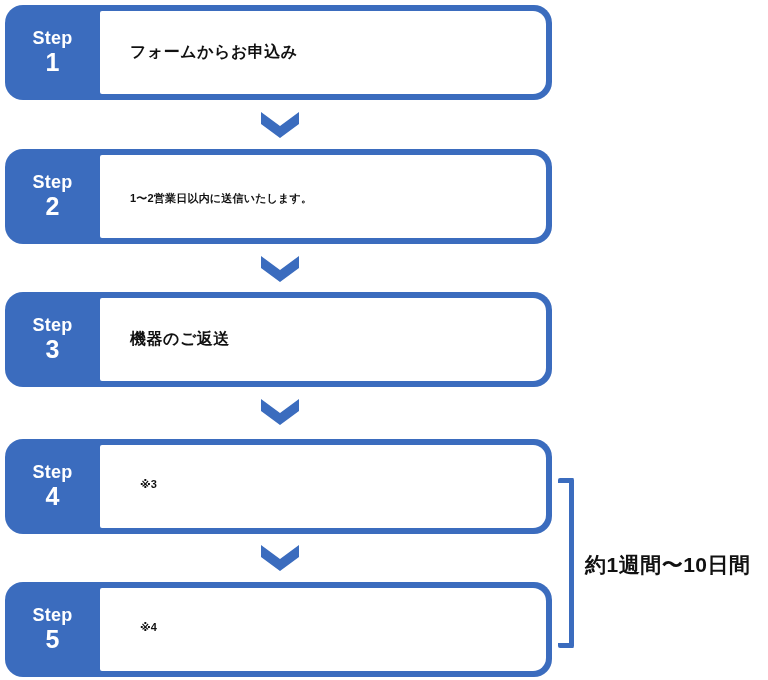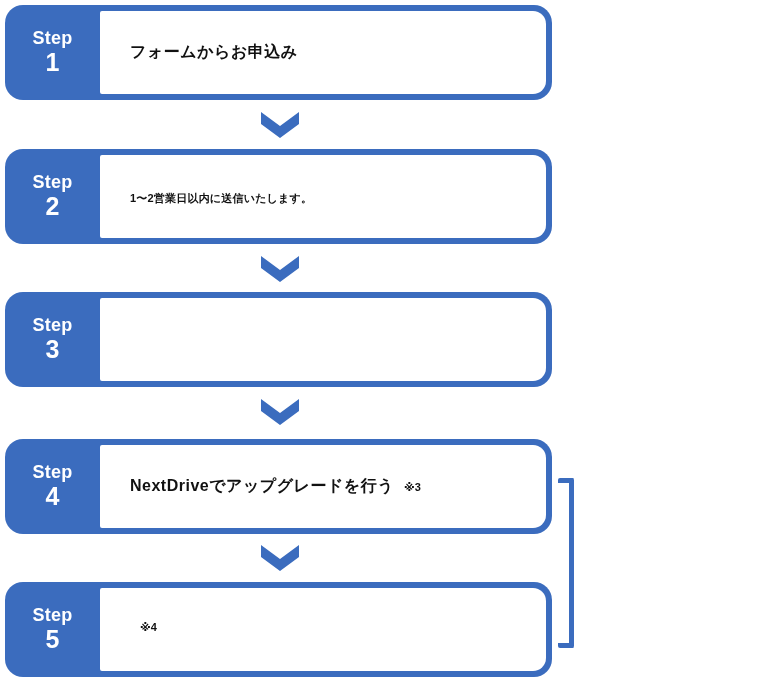--- a/index.html
+++ b/index.html
@@ -122,37 +122,39 @@
         <polygon points="0,0 19,14 38,0 38,12 19,26 0,12" fill="#3b6cbe"></polygon>
       </svg>
   </div>
 
   <div class="step s3">
     <div class="step-label">
         <span class="step-word">Step</span>
         <span class="step-num">3</span>
       </div>
     <div class="step-content">
+      <div class="step-title-row">
+          <span class="step-title">機器のご返送</span>
+        </div>
     </div>
   </div>
 
   <div class="chevron c3">
     <svg viewBox="0 0 38 26">
         <polygon points="0,0 19,14 38,0 38,12 19,26 0,12" fill="#3b6cbe"></polygon>
       </svg>
   </div>
 
   <div class="step s4">
     <div class="step-label">
         <span class="step-word">Step</span>
         <span class="step-num">4</span>
       </div>
     <div class="step-content">
       <div class="step-title-row">
-          <span class="step-title">NextDriveでアップグレードを行う</span>
           <span class="step-note">※3</span>
         </div>
 
     </div>
   </div>
 
   <div class="chevron c4">
     <svg viewBox="0 0 38 26">
         <polygon points="0,0 19,14 38,0 38,12 19,26 0,12" fill="#3b6cbe"></polygon>
       </svg>
@@ -165,14 +167,15 @@
       </div>
     <div class="step-content">
       <div class="step-title-row">
           <span class="step-note">※4</span>
         </div>
 
     </div>
   </div>
 
   <div class="bracket"></div>
+  <div class="bracket-label">約1週間〜10日間</div>
 
 </div>
 
 </body></html>

